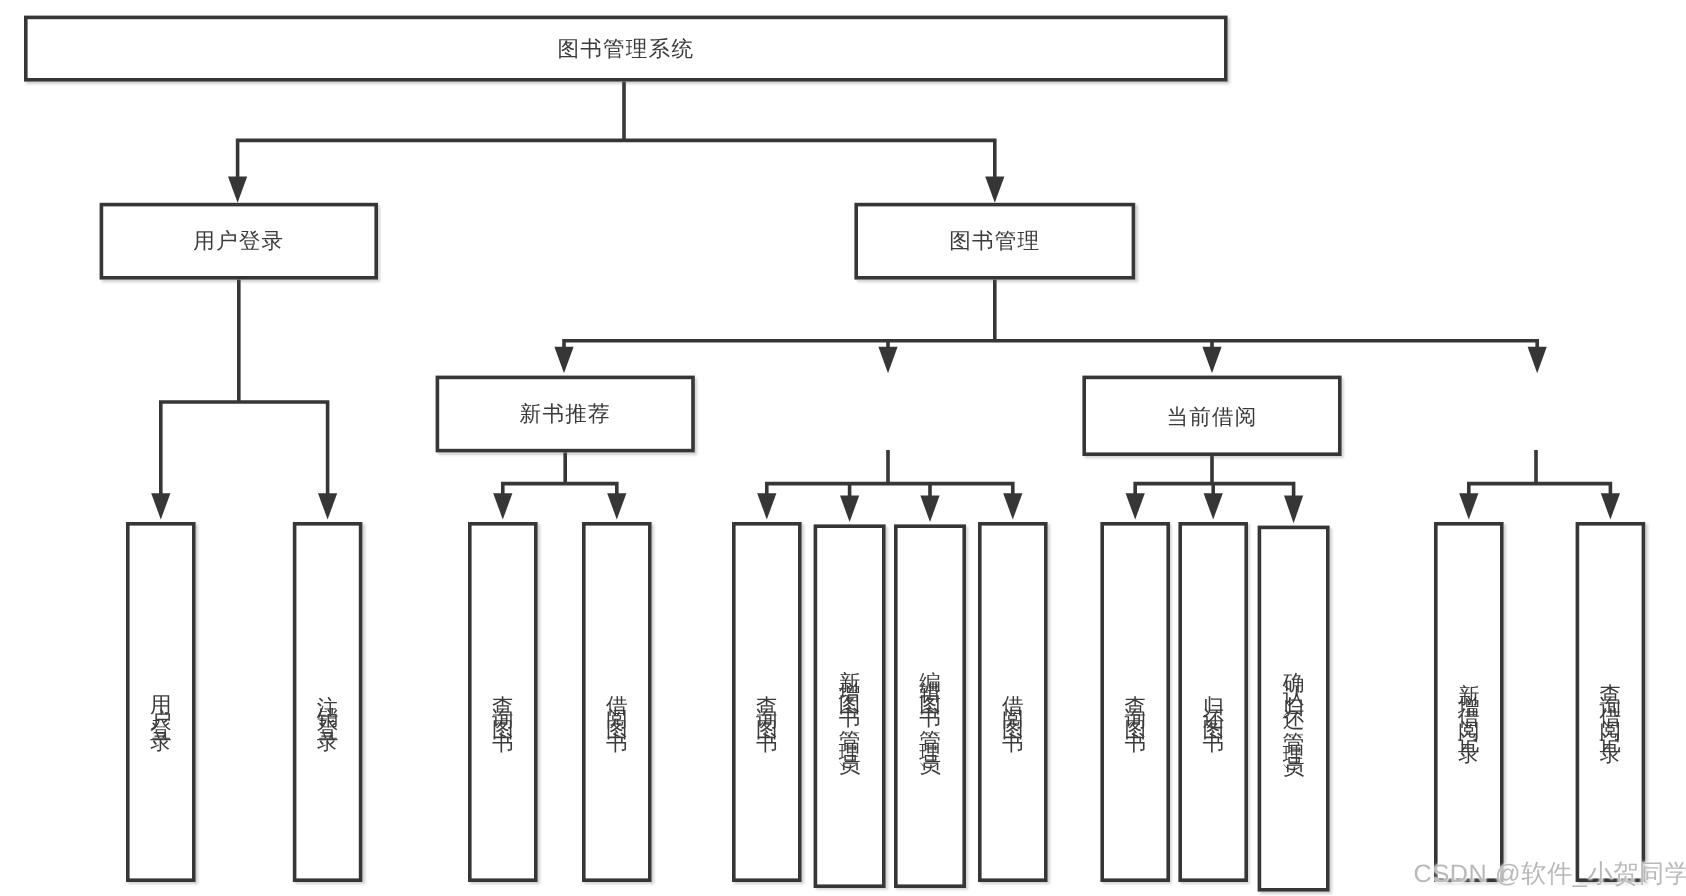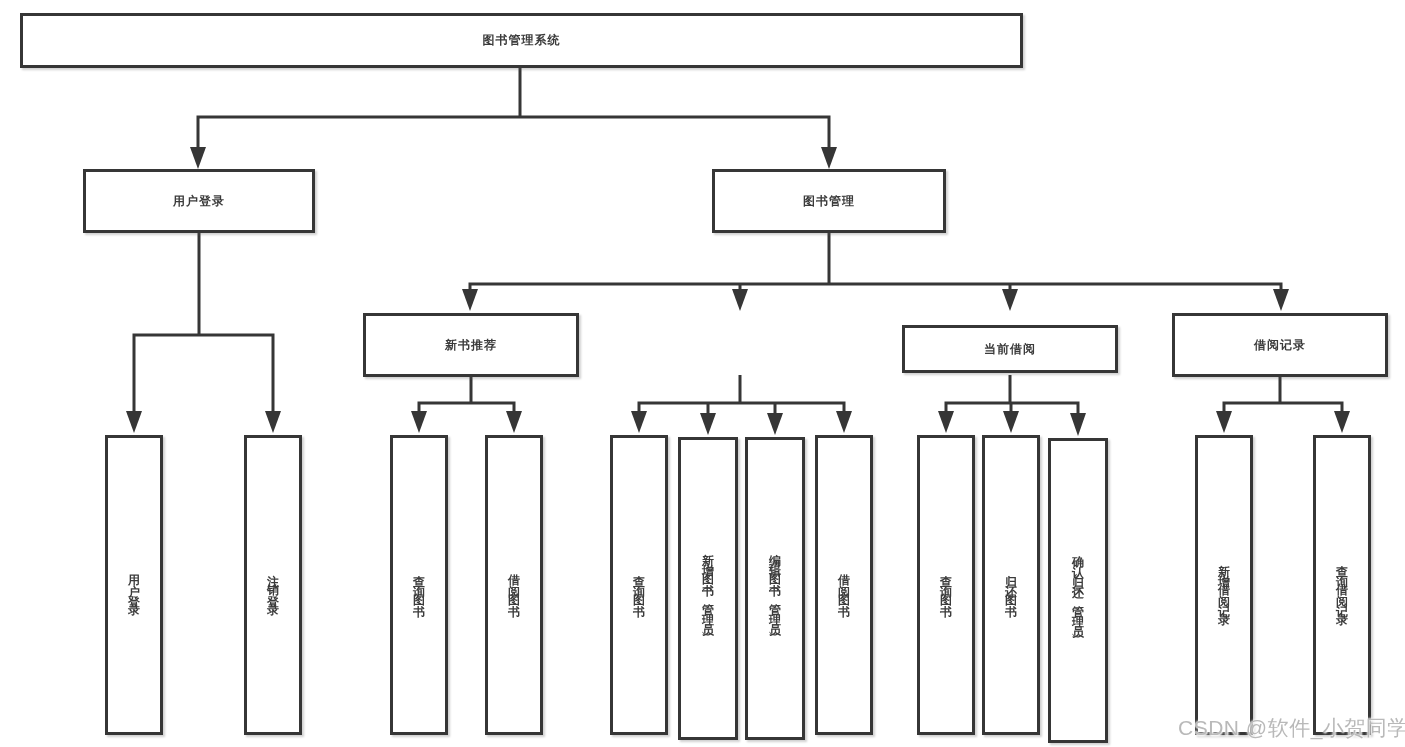--- a/index.html
+++ b/index.html
@@ -5,21 +5,21 @@
   :root { --line:#363636; --text:#3b3b3b; --background:#ffffff; --watermark:#b9b9b9; }
   html,body { margin:0; padding:0; }
   body { background:var(--background); font-family:"Liberation Sans","DejaVu Sans",sans-serif; }
   .canvas { position:relative; width:1405px; height:747px; background:var(--background); overflow:hidden; }
   .connectors { position:absolute; left:0; top:0; width:1405px; height:747px; }
   .connectors path { stroke:var(--line); stroke-width:3; fill:none; }
   .connectors polygon { fill:var(--line); stroke:none; }
   .box { position:absolute; box-sizing:border-box; border:3px solid var(--line); background:#fff;
          display:flex; align-items:center; justify-content:center;
          box-shadow:2px 2px 2px rgba(90,90,90,0.28); }
-  .lbl { color:var(--text); font-size:12px; letter-spacing:1px; white-space:nowrap;font-weight:bold; }
+  .lbl { color:var(--text); font-size:18px; letter-spacing:1px; white-space:nowrap; }
   .box.v .lbl { writing-mode:vertical-rl; text-orientation:mixed; letter-spacing:10px; line-height:1; }
   .watermark { position:absolute; left:1178px; top:714px; z-index:5;
                color:var(--watermark); font-size:21px; letter-spacing:0.5px; white-space:nowrap;
                text-shadow:0 0 2px #fff, 0 0 3px #fff, 1px 1px 2px #fff; }
 </style>
 </head>
 <body>
 
 <div class="canvas">
 
@@ -73,25 +73,22 @@
   <div class="box h" style="left:83px; top:169px; width:232px; height:64px;">
     <span class="lbl">用户登录</span>
   </div>
   <div class="box h" style="left:363px; top:313px; width:216px; height:64px;">
     <span class="lbl">新书推荐</span>
   </div>
 
   <div class="box h" style="left:712px; top:169px; width:234px; height:64px;">
     <span class="lbl">图书管理</span>
   </div>
-  <div class="box h" style="left:902px; top:313px; width:216px; height:48px;margin-top:12px;">
+  <div class="box h" style="left:902px; top:313px; width:216px; height:67px;">
     <span class="lbl">当前借阅</span>
-  </div>
-  <div class="box h" style="left:1172px; top:313px; width:216px; height:64px;">
-    <span class="lbl">借阅记录</span>
   </div>
 
   <div class="box v" style="left:105px; top:435px; width:58px; height:300px;">
     <span class="lbl">用户登录</span>
   </div>
   <div class="box v" style="left:244px; top:435px; width:58px; height:300px;">
     <span class="lbl">注销登录</span>
   </div>
 
   <div class="box v" style="left:390px; top:435px; width:58px; height:300px;">

